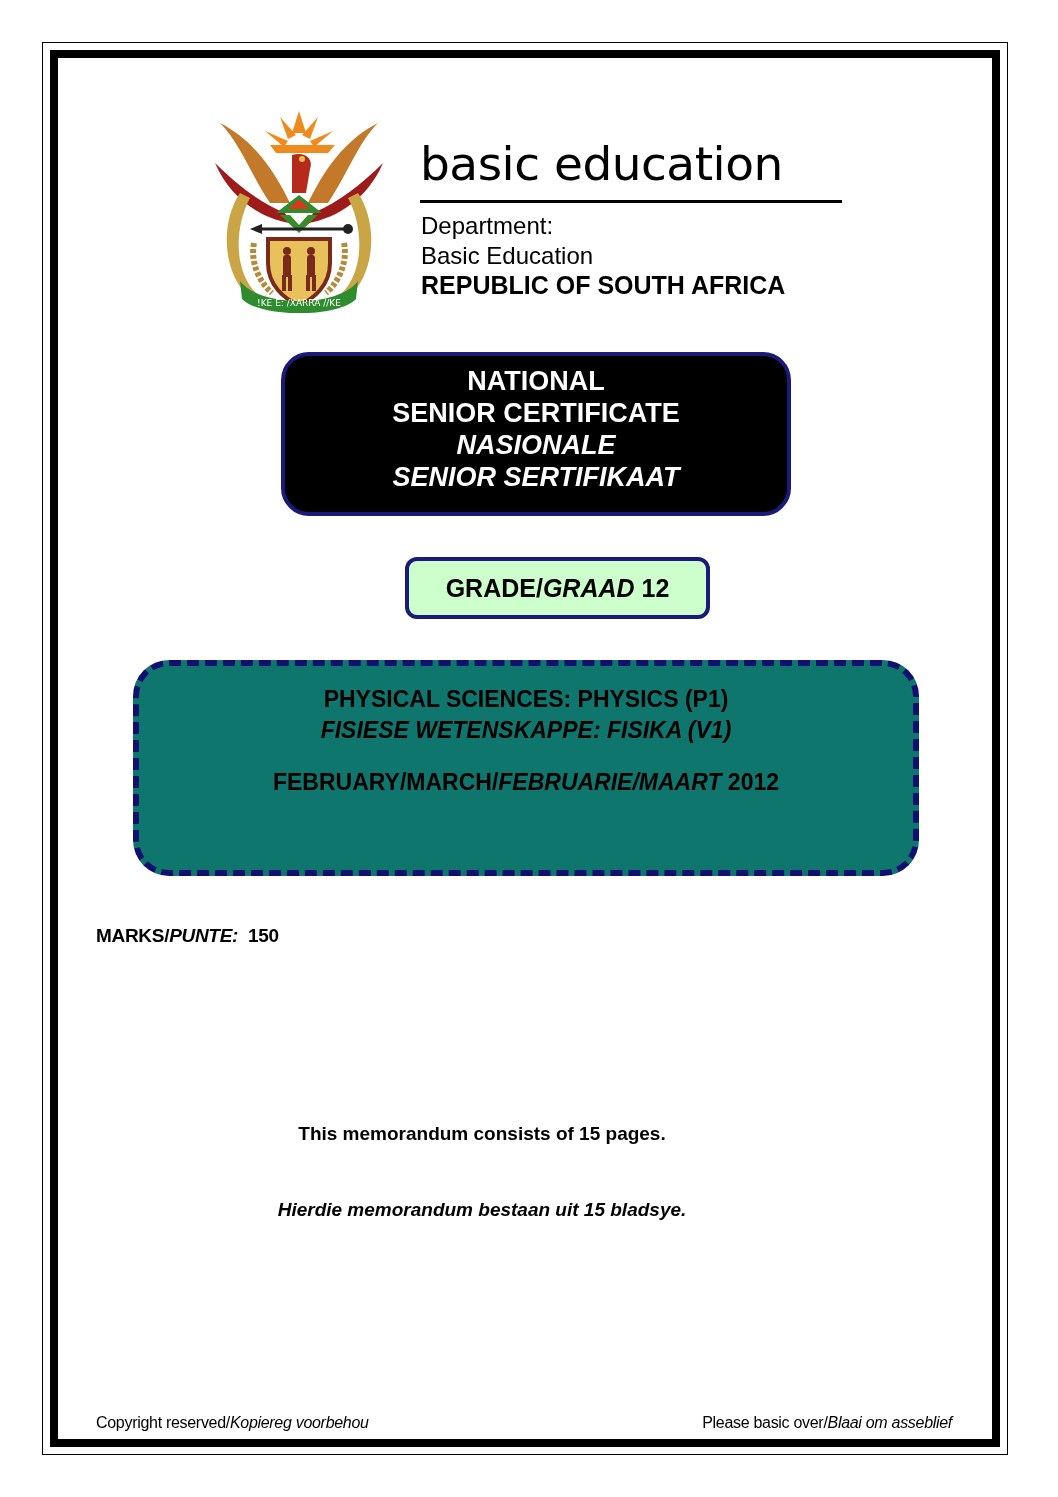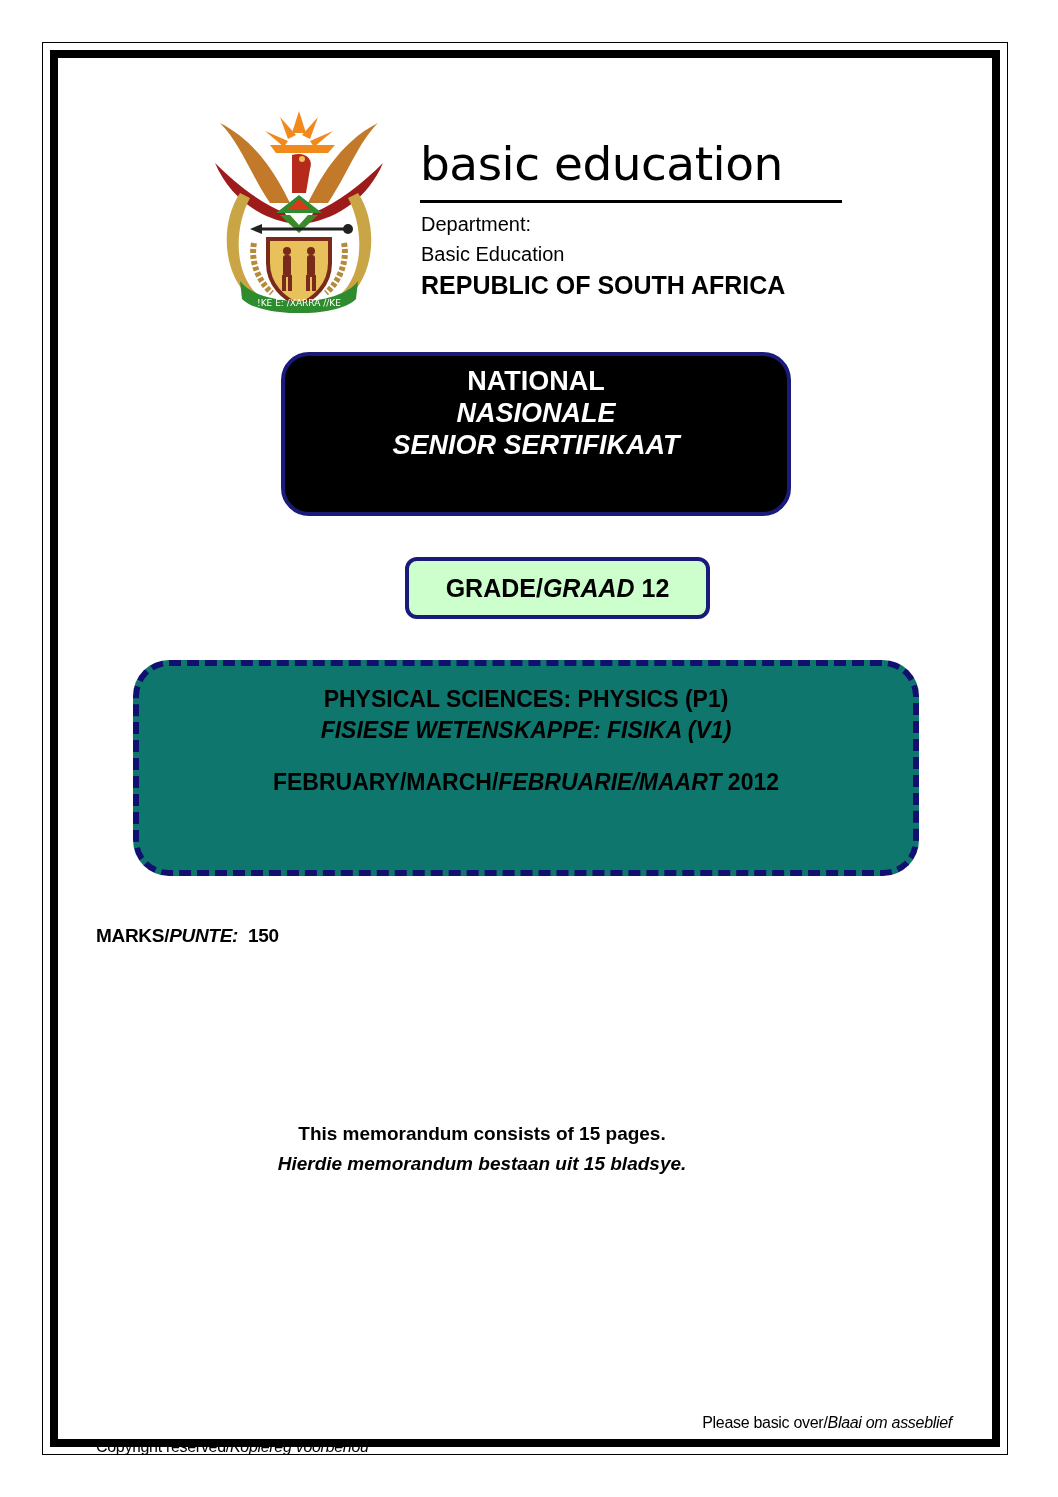--- a/index.html
+++ b/index.html
@@ -9,21 +9,21 @@
     .frame-outer { position: absolute; left: 42px; top: 42px; width: 966px; height: 1413px;
                    border: 1px solid #000; box-sizing: border-box; }
     .frame-inner { position: absolute; left: 50px; top: 50px; width: 950px; height: 1397px;
                    border: 8px solid #000; box-sizing: border-box; }
 
     .crest { position: absolute; left: 210px; top: 103px; width: 178px; height: 210px; }
 
     .brand-title { position: absolute; left: 420px; top: 140px; font-family: "DejaVu Sans", sans-serif;
                    font-size: 47px; letter-spacing: -0.5px; line-height: 1; font-weight: normal; }
     .brand-rule { position: absolute; left: 420px; top: 200px; width: 422px; height: 3px; background: #000; }
-    .dept-line { position: absolute; left: 421px; font-size: 20px; line-height: 1; }
+    .dept-line { position: absolute; left: 421px; font-size: 24px; line-height: 1; }
     .dept-1 { top: 214px; }
     .dept-2 { top: 244px; }
     .dept-3 { top: 273px; font-weight: bold; font-size: 25px; }
 
     .nsc-box { position: absolute; left: 281px; top: 352px; width: 510px; height: 164px; box-sizing: border-box;
                background: #000; border: 4px solid #1a1a7a; border-radius: 28px;
                color: #fff; text-align: center; font-weight: bold; font-size: 27px; line-height: 32px;
                padding-top: 9px; }
     .nsc-box .it { font-style: italic; }
 
@@ -40,23 +40,23 @@
     .s1 { top: 22px; }
     .s2 { top: 53px; }
     .s3 { top: 105px; }
     .s4 { top: 161px; }
 
     .marks { position: absolute; left: 96px; top: 925px; font-size: 19px; font-weight: bold; letter-spacing: -0.3px; }
     .marks .it { font-style: italic; }
 
     .pages { position: absolute; left: 0; width: 932px; text-align: center; font-weight: bold; font-size: 19px; line-height: 1; }
     .pages-1 { top: 1124px; left: 0; padding-left: 32px; box-sizing: border-box; }
-    .pages-2 { top: 1154px; font-style: italic; padding-left: 32px; box-sizing: border-box; }
+    .pages-2 { top: 1200px; font-style: italic; padding-left: 32px; box-sizing: border-box; }
 
-    .footer-left { position: absolute; left: 96px; top: 1414px; font-size: 16px; letter-spacing: -0.3px; margin-top: 24px; }
+    .footer-left { position: absolute; left: 96px; top: 1414px; font-size: 16px; letter-spacing: -0.3px; }
     .footer-right { position: absolute; right: 106px; top: 1414px; font-size: 16px; letter-spacing: -0.3px; }
     .it { font-style: italic; }
   </style>
 </head>
 <body>
 
 <div class="frame-outer"></div>
 <div class="frame-inner"></div>
 
 <svg class="crest" viewBox="0 0 178 210">
@@ -110,20 +110,21 @@
 </svg>
 
 <div class="brand-title">basic education</div>
 <div class="brand-rule"></div>
 <div class="dept-line dept-1">Department:</div>
 <div class="dept-line dept-2">Basic Education</div>
 <div class="dept-line dept-3">REPUBLIC OF SOUTH AFRICA</div>
 
 <div class="nsc-box">
   <div>NATIONAL</div>
+  <div>SENIOR CERTIFICATE</div>
   <div class="it">NASIONALE</div>
   <div class="it">SENIOR SERTIFIKAAT</div>
 </div>
 
 <div class="grade-box">
   <span>GRADE/</span><span class="it">GRAAD</span>
   <span>12</span>
 </div>
 
 <div class="subject-box">

